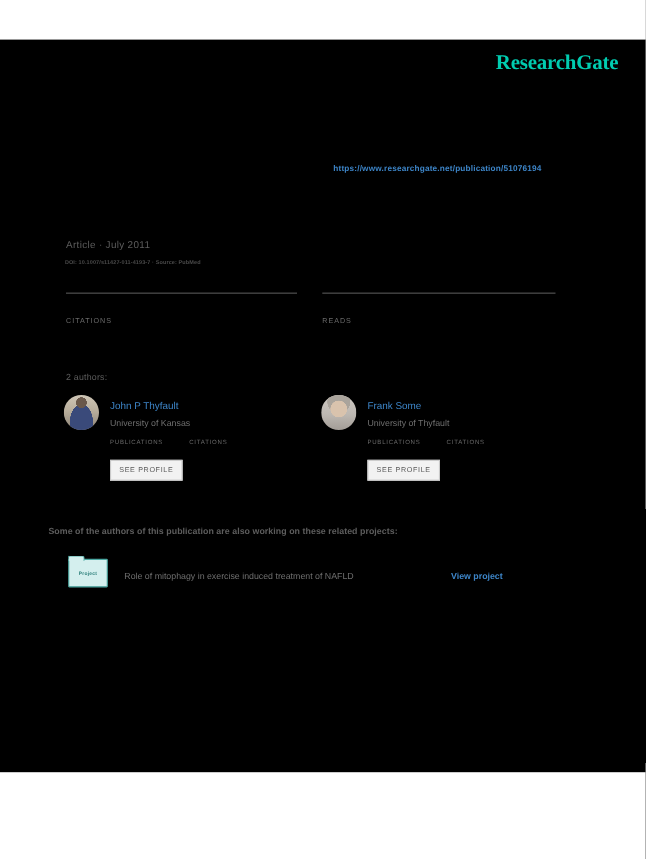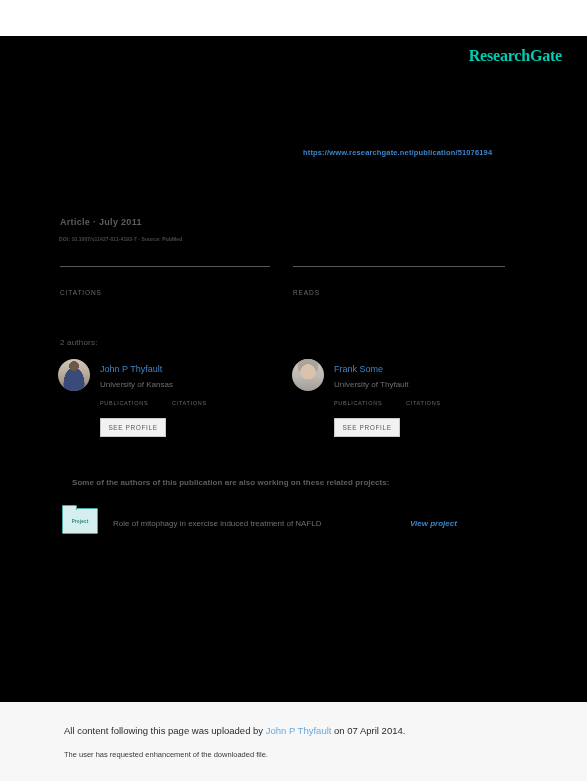--- a/index.html
+++ b/index.html
@@ -38,21 +38,21 @@
     height: 666px;
     background: #000000;
   }
 
   
   .rg-logo {
     position: absolute;
     right: 25px;
     top: 47px;
     font-family: "Liberation Serif", serif;
-    font-size: 16px;
+    font-size: 19px;
     font-weight: bold;
     color: #00ccb0;
     letter-spacing: -0.2px;
     white-space: nowrap;
   }
 
   
   .rg-url {
     position: absolute;
     left: 303px;
@@ -67,21 +67,20 @@
 
   
   .article-type {
     position: absolute;
     left: 60px;
     top: 217px;
     font-size: 9px;
     color: #5d5d5d;
     letter-spacing: 0.3px;
     white-space: nowrap;
-    font-weight: bold;
   }
   .article-doi {
     position: absolute;
     left: 59px;
     top: 236px;
     font-size: 5px;
     font-weight: bold;
     color: #4a4a4a;
     letter-spacing: 0.1px;
     white-space: nowrap;
@@ -218,21 +217,21 @@
     display: flex;
     align-items: center;
     justify-content: center;
     box-sizing: border-box;
     cursor: pointer;
   }
 
   
   .projects-intro {
     position: absolute;
-    left: 72px;
+    left: 44px;
     top: 478px;
     font-size: 8px;
     font-weight: bold;
     color: #5d5d5d;
     letter-spacing: 0.05px;
     white-space: nowrap;
   }
 
   .project-row {
     position: absolute;
@@ -285,21 +284,20 @@
   }
   .project-link {
     position: absolute;
     left: 348px;
     top: 11px;
     font-size: 8px;
     font-weight: bold;
     color: #3d85c8;
     white-space: nowrap;
     cursor: pointer;
-    font-style: italic;
   }
 
   
   .footer {
     position: absolute;
     left: 0;
     top: 702px;
     width: 587px;
     height: 79px;
     background: #f7f7f7;
@@ -396,20 +394,14 @@
   <div class="projects-intro">Some of the authors of this publication are also working on these related projects:</div>
 
   <div class="project-row">
     <div class="project-icon">
       <span class="project-icon-label">Project</span>
     </div>
     <div class="project-title">Role of mitophagy in exercise induced treatment of NAFLD</div>
     <div class="project-link">View project</div>
   </div>
 
-  <div class="footer">
-    <div class="footer-line1">
-      <span>All content following this page was uploaded by </span><span class="name-link">John P Thyfault</span><span> on 07 April 2014.</span>
-    </div>
-    <div class="footer-line2">The user has requested enhancement of the downloaded file.</div>
-  </div>
 
 </div>
 
 </body></html>

